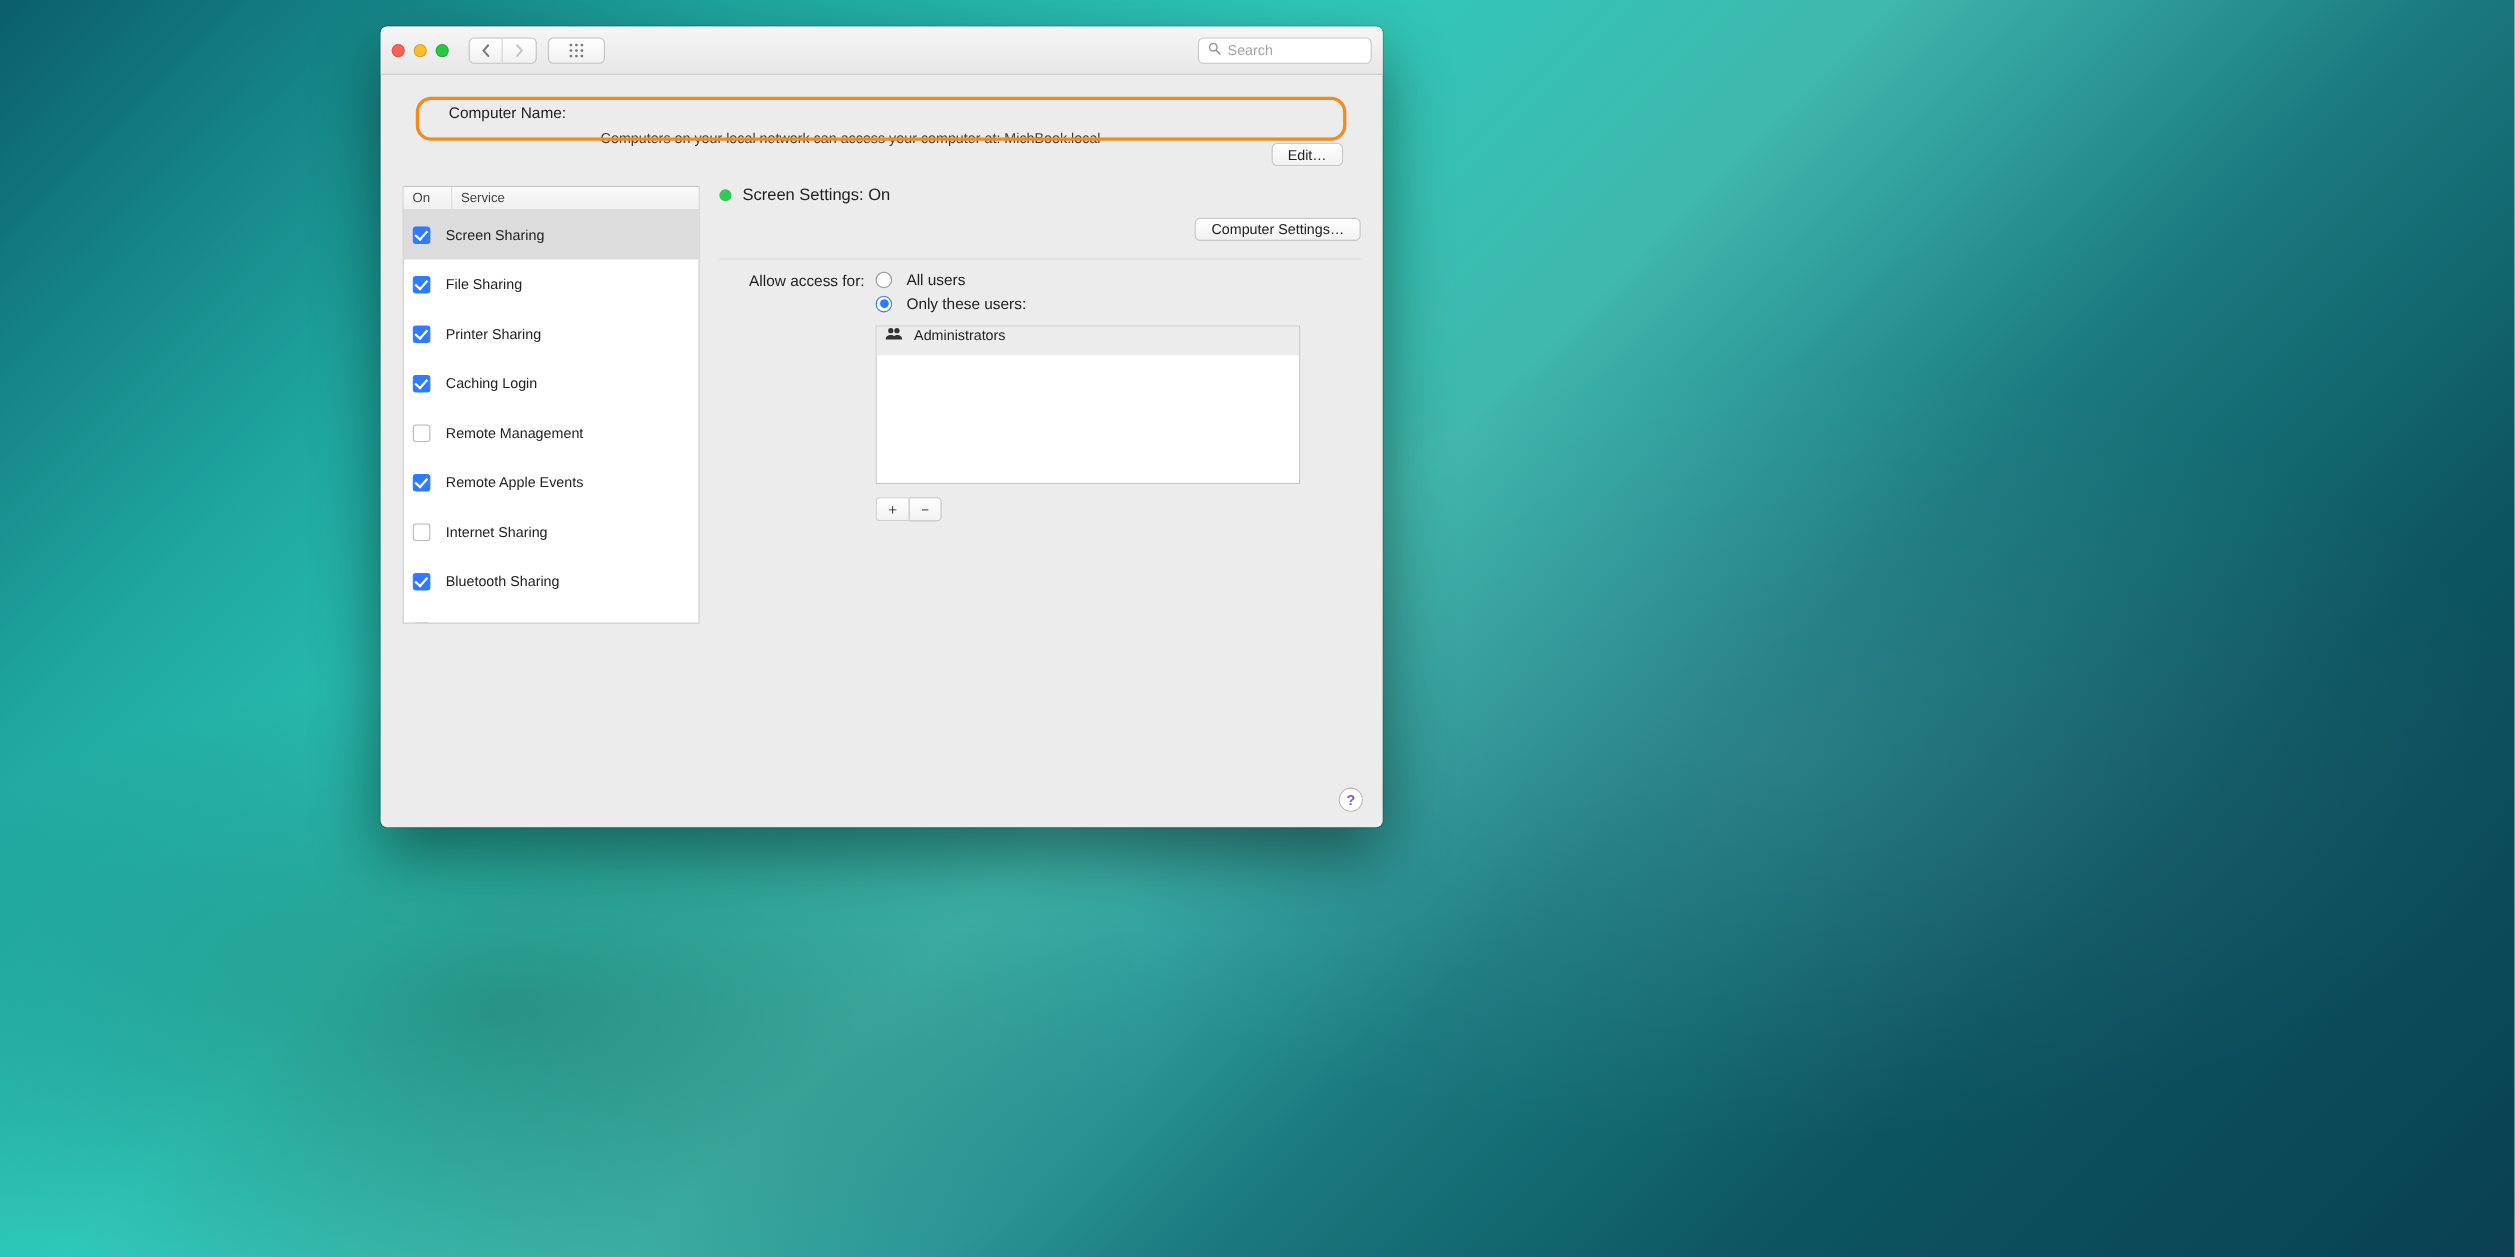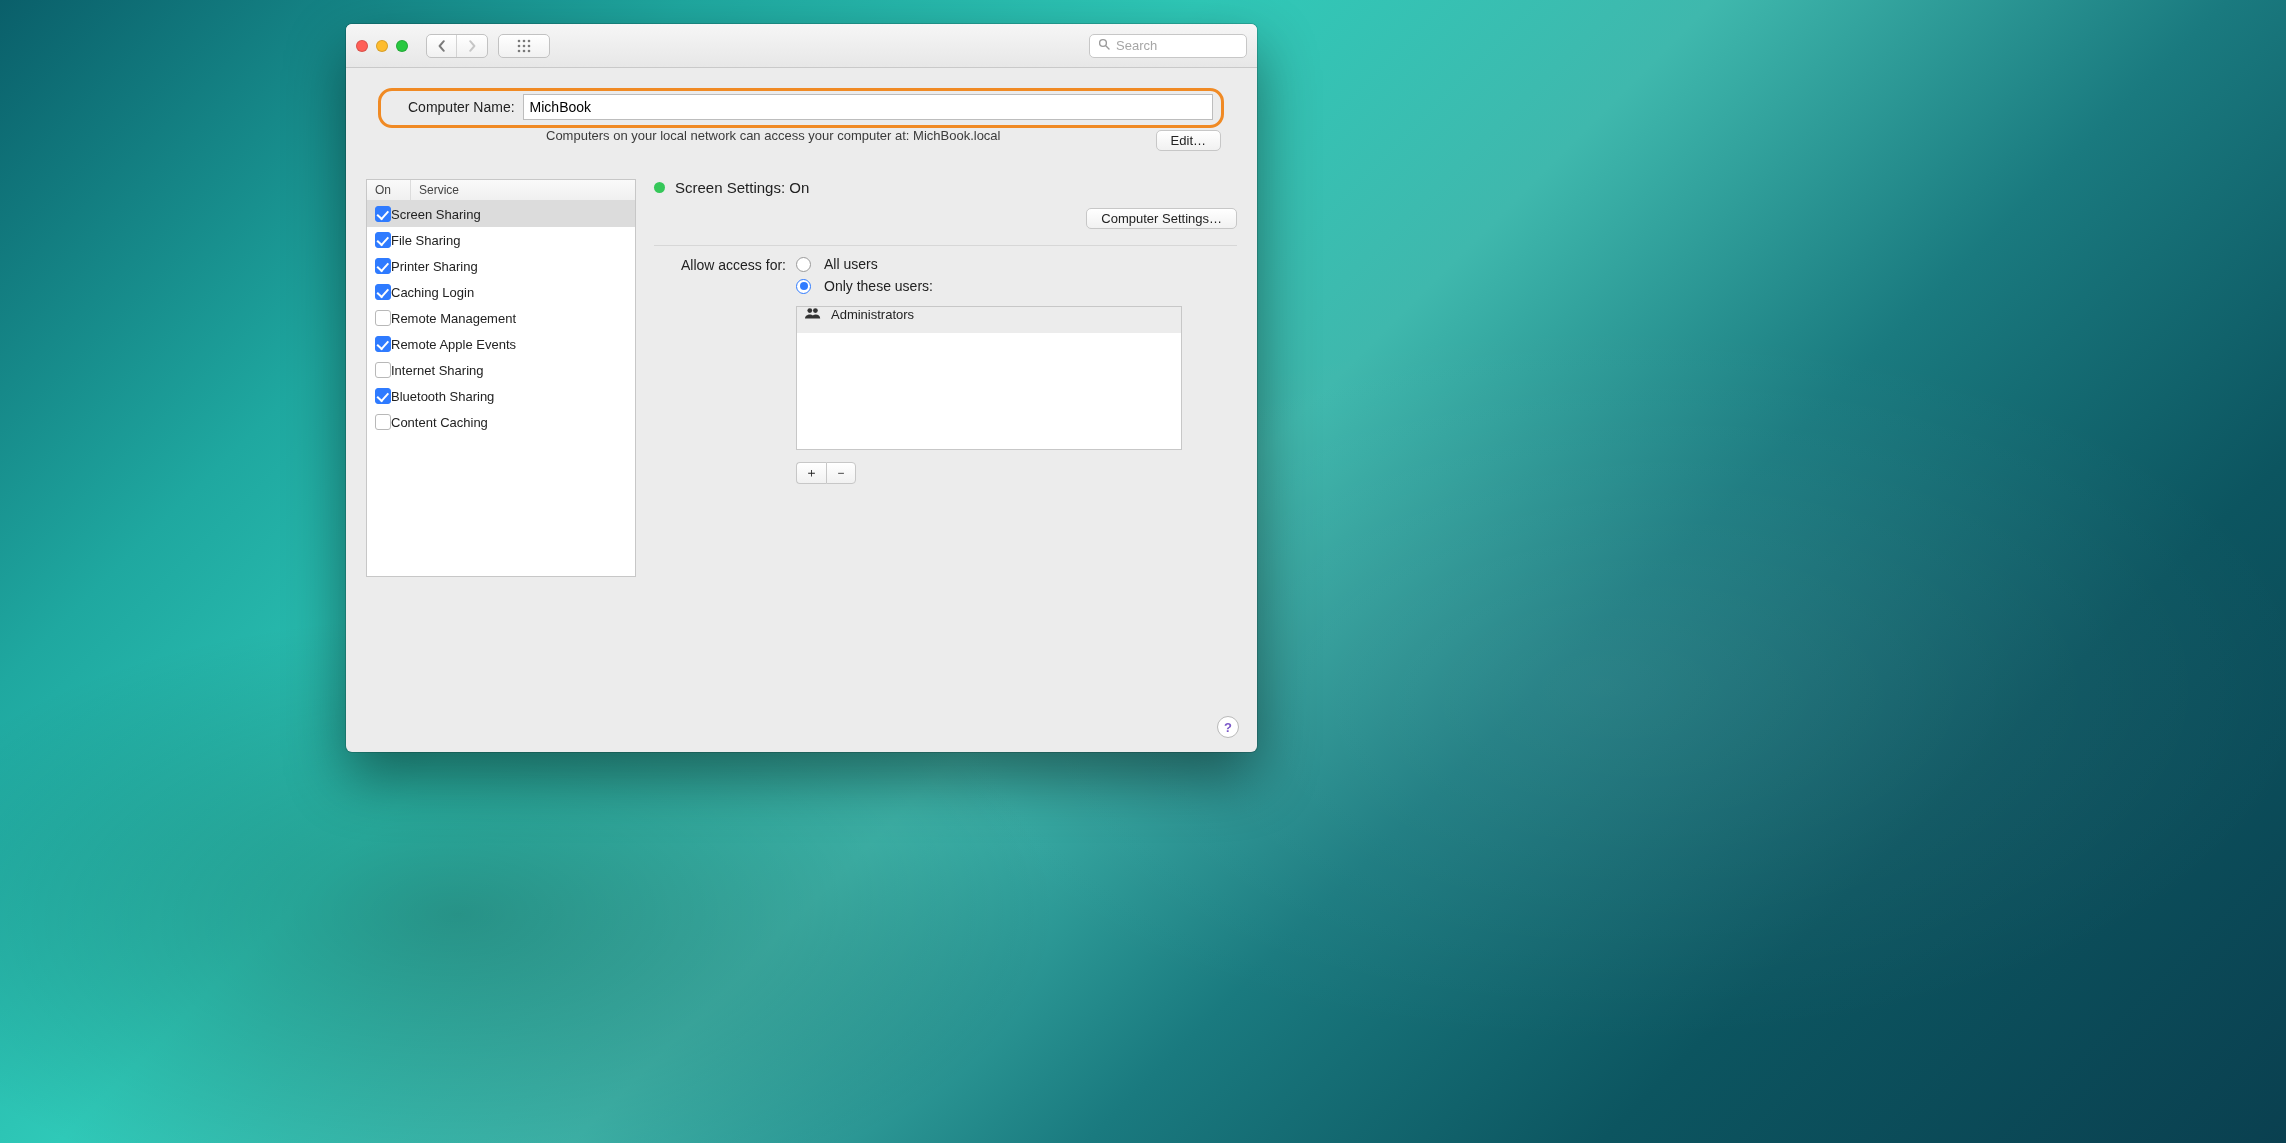--- a/index.html
+++ b/index.html
@@ -140,22 +140,22 @@
   .services-header{
     display:flex; border-bottom:1px solid #dcdcdc;
     font-size:12px; color:#444;
     background:linear-gradient(#fafafa,#f0f0f0);
   }
   .services-header div{padding:3px 8px}
   .col-on{width:44px;border-right:1px solid #dcdcdc;text-align:left}
   .col-service{flex:1}
   .services-body{flex:1;overflow:auto}
   .svc-row{
-    display:flex;align-items:center;height:26px;
-    padding:0 8px; 
+    display:flex;align-items:center;height:45px;
+    padding:0 8px; gap:14px;
   }
   .svc-row.selected{background:#dcdcdc}
   .svc-row .chk{
     width:16px;height:16px;border:1px solid #b8b8b8;border-radius:3px;
     background:#fff;display:flex;align-items:center;justify-content:center;
     flex-shrink:0;
   }
   .svc-row .chk.checked{
     background:#2f7bff;border-color:#2f7bff;
   }
@@ -253,21 +253,20 @@
       </span>
       <input placeholder="Search" style="">
     </div>
   </div>
 
   <div class="content">
     <div class="highlight-box"></div>
 
     <div class="name-row">
       <label>Computer Name:</label>
-      <input type="text" value="MichBook" style="">
     </div>
     <div class="subtext">Computers on your local network can access your computer at: MichBook.local</div>
     <button class="mac-btn edit-btn">Edit…</button>
 
     <div class="columns">
       <div class="services">
         <div class="services-header">
           <div class="col-on">On</div>
           <div class="col-service">Service</div>
         </div>

